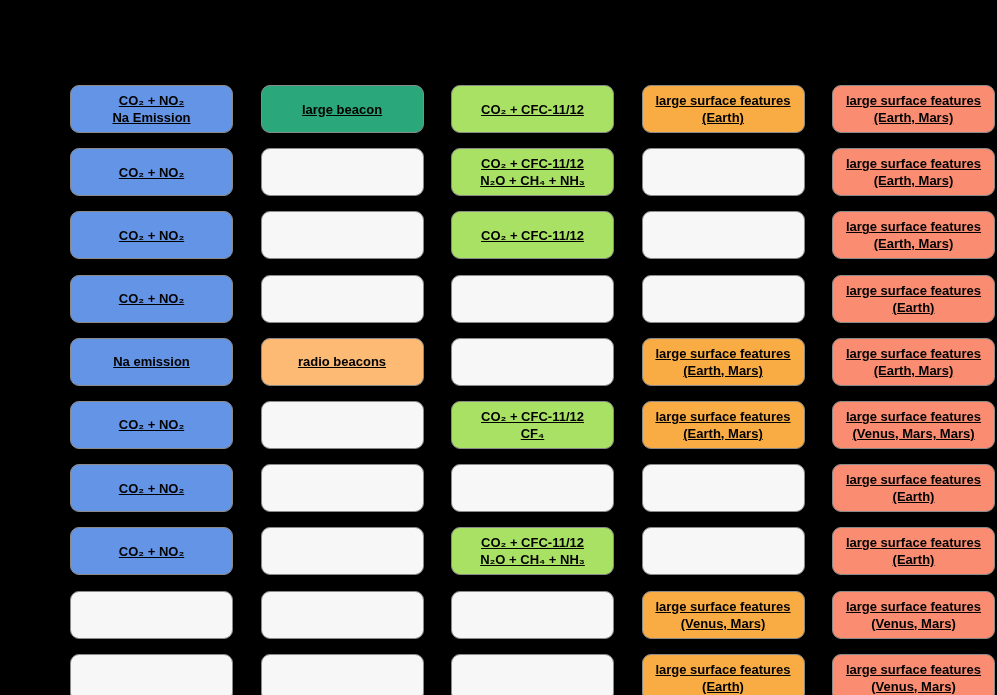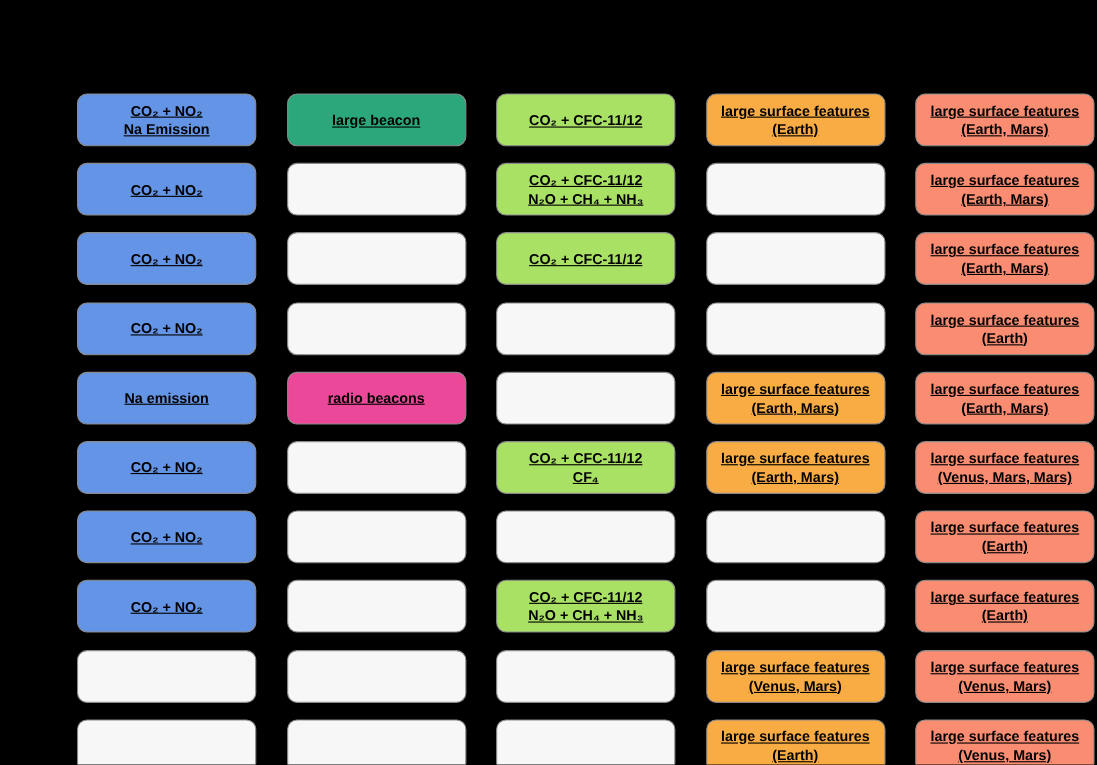--- a/index.html
+++ b/index.html
@@ -98,21 +98,21 @@
     <div class="cell" style="background: rgb(247, 247, 247); border-color: rgb(138, 138, 138); color: rgb(0, 0, 0);"></div>
     <div class="cell" style="background: rgb(247, 247, 247); border-color: rgb(138, 138, 138); color: rgb(0, 0, 0);"></div>
     <div class="cell" style="background: rgb(247, 247, 247); border-color: rgb(138, 138, 138); color: rgb(0, 0, 0);"></div>
     <div class="cell" style="background: rgb(249, 140, 113); border-color: rgb(138, 138, 138); color: rgb(0, 0, 0);">
       <div class="cell-line">large surface features</div>
       <div class="cell-line">(Earth)</div>
     </div>
     <div class="cell" style="background: rgb(100, 148, 229); border-color: rgb(138, 138, 138); color: rgb(0, 0, 0);">
       <div class="cell-line">Na emission</div>
     </div>
-    <div class="cell" style="background: #ec4899; border-color: rgb(138, 138, 138); color: rgb(0, 0, 0);">
+    <div class="cell" style="background: #fdba74; border-color: rgb(138, 138, 138); color: rgb(0, 0, 0);">
       <div class="cell-line">radio beacons</div>
     </div>
     <div class="cell" style="background: rgb(247, 247, 247); border-color: rgb(138, 138, 138); color: rgb(0, 0, 0);"></div>
     <div class="cell" style="background: rgb(249, 172, 68); border-color: rgb(138, 138, 138); color: rgb(0, 0, 0);">
       <div class="cell-line">large surface features</div>
       <div class="cell-line">(Earth, Mars)</div>
     </div>
     <div class="cell" style="background: rgb(249, 140, 113); border-color: rgb(138, 138, 138); color: rgb(0, 0, 0);">
       <div class="cell-line">large surface features</div>
       <div class="cell-line">(Earth, Mars)</div>

